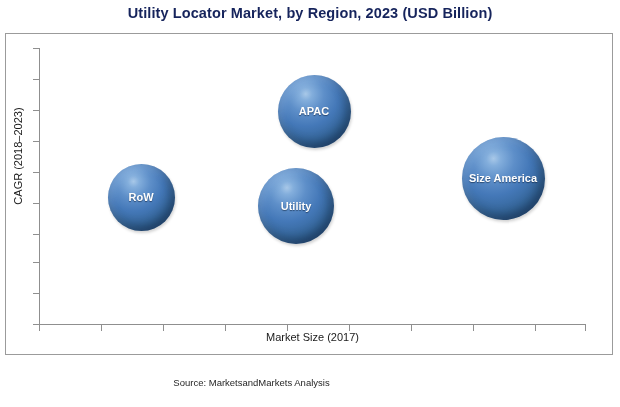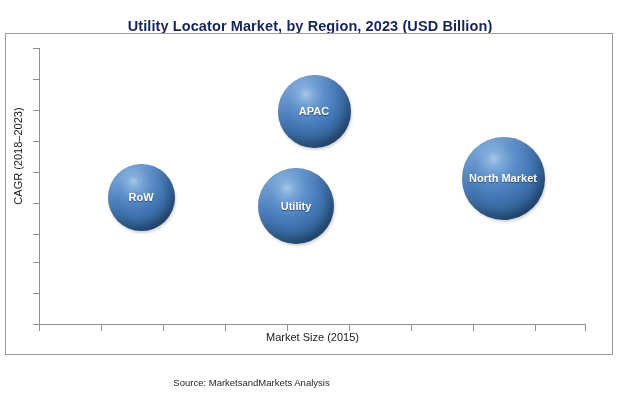--- a/index.html
+++ b/index.html
@@ -20,21 +20,21 @@
     left: 0; top: 0;
     width: 620px;
     height: 407px;
     background: #ffffff;
   }
 
   
   .chart-title {
     position: absolute;
     left: 0;
-    top: 18px;
+    top: 5px;
     width: 620px;
     text-align: center;
     font-size: 14.5px;
     font-weight: bold;
     color: #16245c;
     letter-spacing: 0.1px;
     white-space: nowrap;
   }
 
   
@@ -200,24 +200,24 @@
         <div class="bubble" style="width: 67px; height: 67px; left: 68.5px; top: 116px;">
           <div class="bubble-label">RoW</div>
         </div>
         <div class="bubble" style="width: 76px; height: 76px; left: 219px; top: 120px;">
           <div class="bubble-label">Utility</div>
         </div>
         <div class="bubble" style="width: 73px; height: 73px; left: 238.5px; top: 26.5px;">
           <div class="bubble-label">APAC</div>
         </div>
         <div class="bubble" style="width: 83px; height: 83px; left: 422.5px; top: 88.5px;">
-          <div class="bubble-label">North Market</div>
+          <div class="bubble-label">Size America</div>
         </div>
       </div>
   </div>
 
   <div class="axis-title-y">CAGR (2018–2023)</div>
 
-  <div class="axis-title-x">Market Size (2015)</div>
+  <div class="axis-title-x">Market Size (2017)</div>
 
   <div class="source-note">Source: MarketsandMarkets Analysis</div>
 
 </div>
 
 </body></html>

